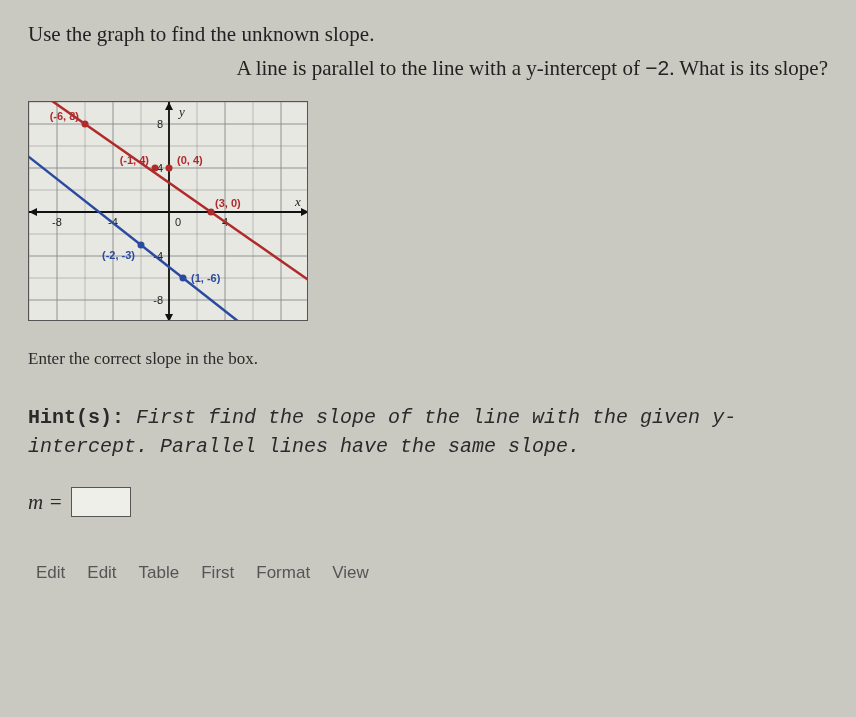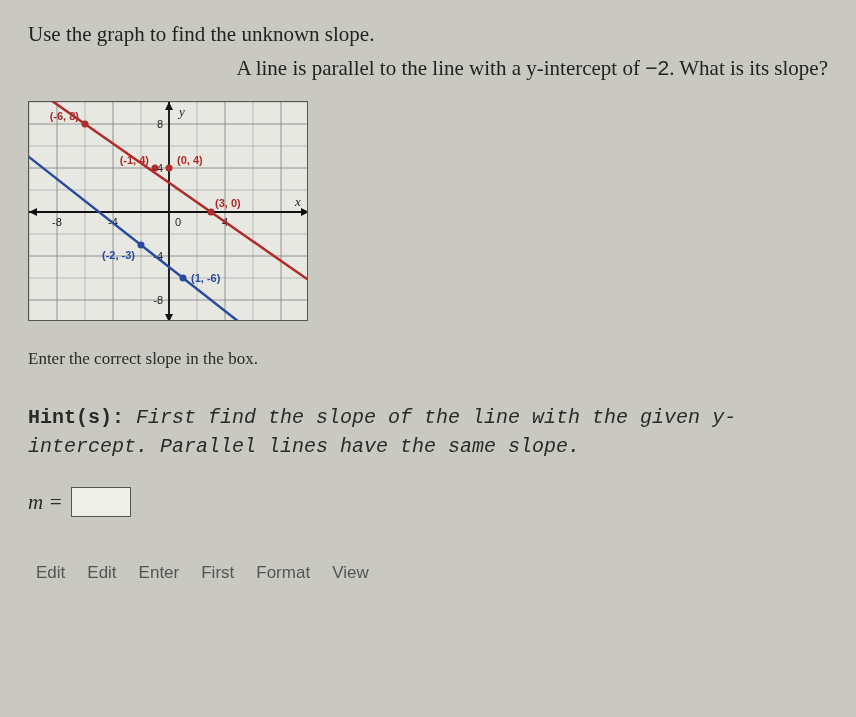--- a/index.html
+++ b/index.html
@@ -120,17 +120,17 @@
 </div>
 
 <div class="answer-row">
   <span>m =</span>
   <span class="answer-box"></span>
 </div>
 
 <div class="toolbar">
   <span>Edit</span>
   <span>Edit</span>
-  <span>Enter</span>
+  <span>Table</span>
   <span>First</span>
   <span>Format</span>
   <span>View</span>
 </div>
 
 </body></html>

